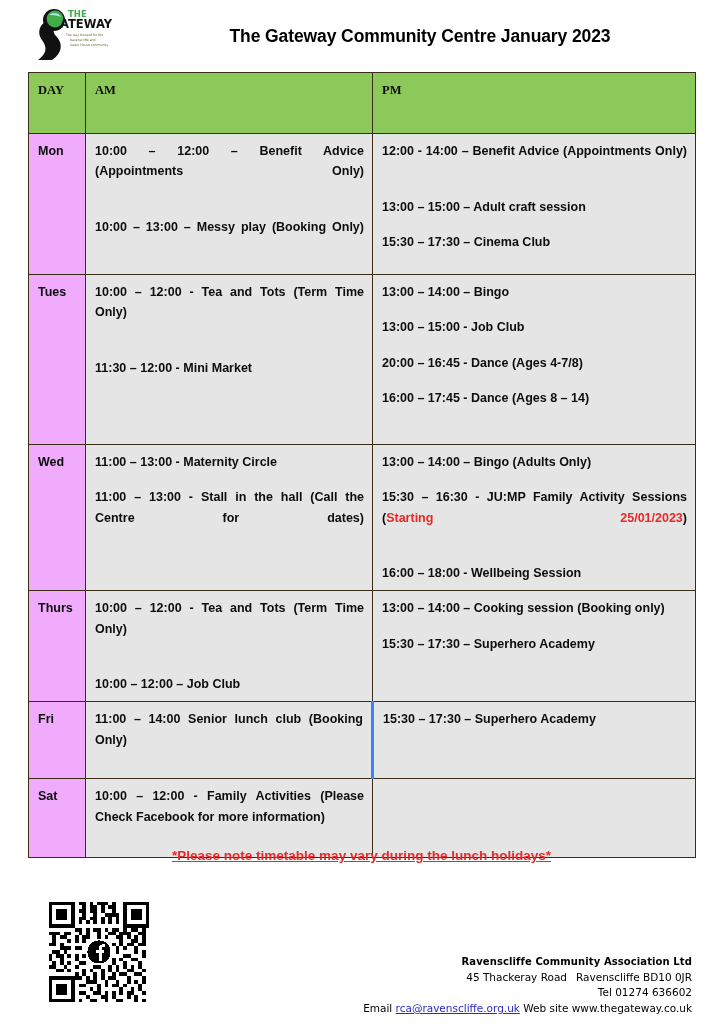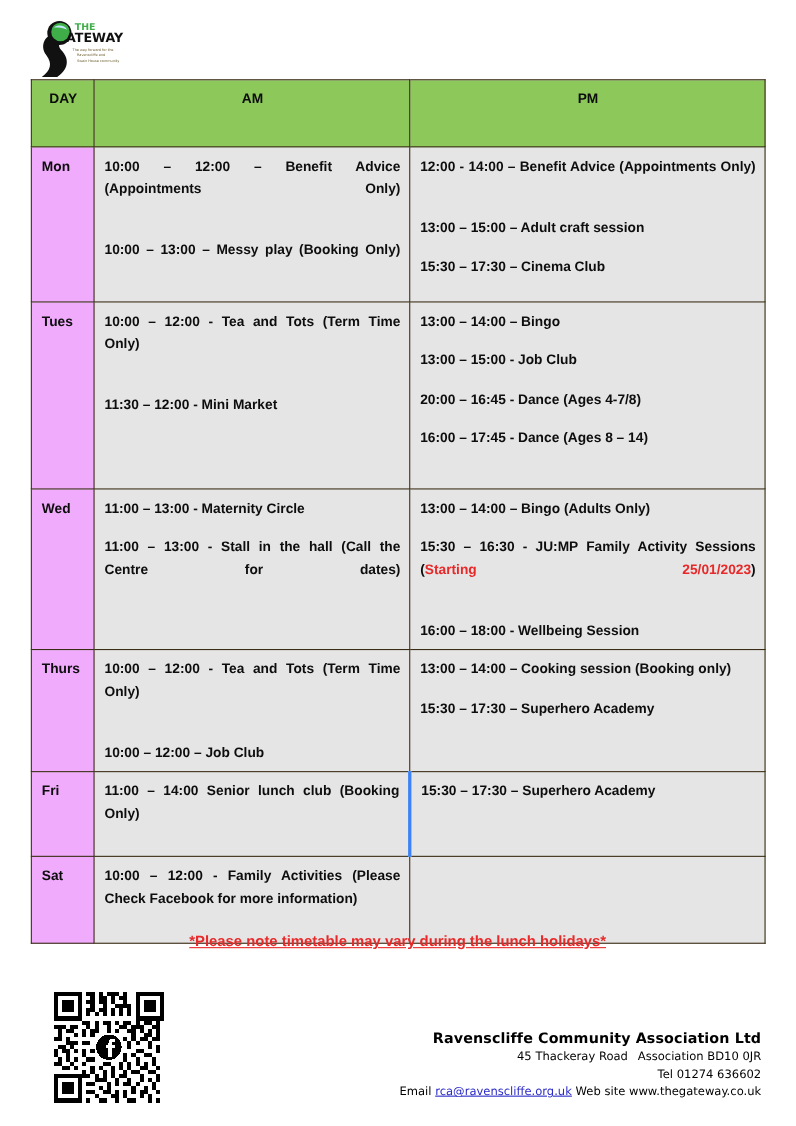--- a/index.html
+++ b/index.html
@@ -18,21 +18,21 @@
   }
 
   
   .page-header {
     position: relative;
     height: 70px;
   }
   .logo {
     position: absolute;
     left: 30px;
-    top: 16px;
+    top: 6px;
     width: 92px;
     height: 58px;
   }
   .doc-title {
     position: absolute;
     left: 140px;
     top: 26px;
     width: 560px;
     text-align: center;
     font-size: 17.5px;
@@ -63,23 +63,24 @@
     line-height: 1.62;
     color: #0d0d0d;
   }
   col.col-day   { width: 57px; }
   col.col-am    { width: 287px; }
   col.col-pm    { width: 323px; }
 
   .head-cell {
     background: #8DC85A;
     height: 46px;
-    text-align: center;
+    text-align: left;
     font-size: 12.5px;
     font-weight: bold;
+    font-family: Liberation Serif, serif;
   }
   .day-cell {
     background: #f0abfc;
     font-size: 12.5px;
     font-weight: bold;
   }
   .slot-cell {
     background: #e5e5e5;
     text-align: justify;
     text-justify: inter-word;
@@ -146,22 +147,23 @@
     top: 45px;
     width: 340px;
     text-align: right;
     font-family: "DejaVu Sans", sans-serif;
     font-size: 10.5px;
     line-height: 1.48;
     color: #000;
   }
   .contact-block .org {
     font-weight: bold;
-    font-size: 13px;
+    font-size: 10px;
     letter-spacing: 0.1px;
+    margin-top: 20px;
   }
   .contact-block .addr .gap {
     display: inline-block;
     width: 9px;
   }
   .email-link {
     color: #2B2BC9;
   }
 </style>
 </head>
@@ -177,20 +179,21 @@
       <circle cx="25" cy="13" r="8.4" fill="#3FAE49"></circle>
       <path d="M19 9 C23 6 29 7 31 11 C27 9 22 9 19 9 Z" fill="#BFE6F5"></path>
       <text x="38" y="11" font-family="DejaVu Sans, sans-serif" font-size="8.5" font-weight="bold" fill="#3FAE49">THE</text>
       <text x="30" y="22" font-family="DejaVu Sans, sans-serif" font-size="11.5" font-weight="bold" fill="#111111">ATEWAY</text>
       <text x="36" y="30" font-family="DejaVu Sans, sans-serif" font-size="3.1" fill="#6a5a2a">The way forward for the</text>
       <text x="40" y="35" font-family="DejaVu Sans, sans-serif" font-size="3.1" fill="#6a5a2a">Ravenscliffe and</text>
       <text x="40" y="40" font-family="DejaVu Sans, sans-serif" font-size="3.1" fill="#6a5a2a">Swain House community</text>
     </svg>
   </div>
 
+  <div class="doc-title">The Gateway Community Centre January 2023</div>
 </div>
 
 <div class="timetable-wrap">
   <table class="timetable">
     <colgroup>
       <col class="col-day">
       <col class="col-am">
       <col class="col-pm">
     </colgroup>
     <thead>
@@ -454,21 +457,21 @@
       <rect x="11" y="11" width="7" height="7" fill="#ffffff"></rect>
       <circle cx="14.5" cy="14.5" r="3.1" fill="#000000"></circle>
       <path d="M15.2 16.8 v-2.0 h0.66 l0.1 -0.78 h-0.76 v-0.5 c0 -0.22 0.06 -0.37 0.38 -0.37 h0.41 v-0.7
                c -0.07 -0.01 -0.31 -0.03 -0.6 -0.03 c -0.59 0 -0.99 0.36 -0.99 1.02 v0.58 h-0.66 v0.78 h0.66 v2.0 z" fill="#ffffff"></path>
     </svg>
   </div>
 
   <div class="contact-block">
     <div class="org">Ravenscliffe Community Association Ltd</div>
     <div class="addr">
-      <span>45 Thackeray Road</span><span class="gap"></span><span>Association BD10 0JR</span>
+      <span>45 Thackeray Road</span><span class="gap"></span><span>Ravenscliffe BD10 0JR</span>
     </div>
     <div>Tel 01274 636602</div>
     <div>
       <span>Email</span>
       <a class="email-link" href="#">rca@ravenscliffe.org.uk</a>
       <span>Web site</span>
       <span>www.thegateway.co.uk</span>
     </div>
   </div>
 

